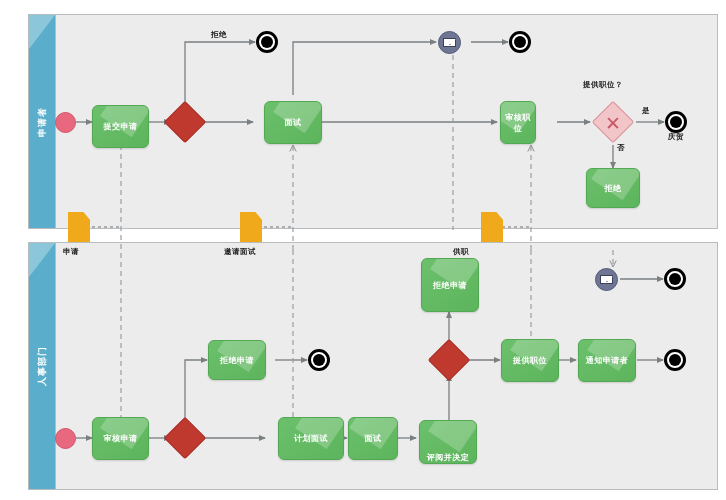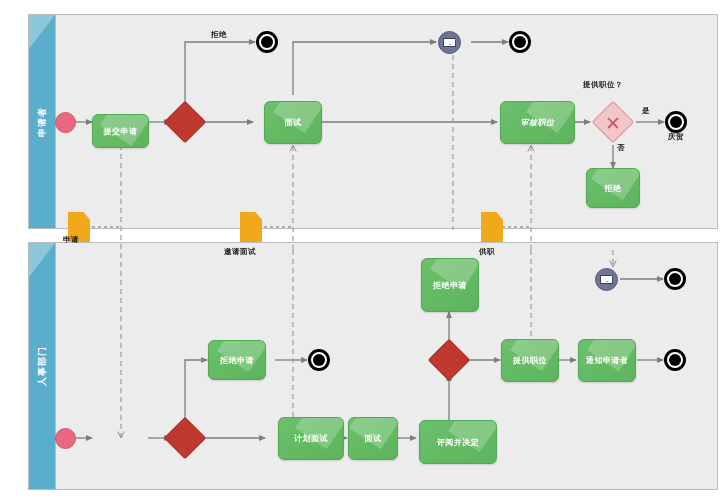--- a/index.html
+++ b/index.html
@@ -294,21 +294,21 @@
 
     <g stroke="#6c7072" stroke-width="1" fill="none" stroke-dasharray="3,3">
       <path d="M92,227 L121,227"></path>
       <path d="M264,227 L293,227"></path>
       <path d="M502,227 L531,227"></path>
     </g>
   </svg>
 
   <div class="ev ev-start" style="left:55px; top:112px;"></div>
 
-  <div class="task" style="left:92px; top:114px; width:57px; height:34px;">
+  <div class="task" style="left:92px; top:105px; width:57px; height:43px;">
     <div class="sheen"></div>
     <div class="tlabel">提交申请</div>
   </div>
 
   <div class="gateway gw-red" style="left:170px; top:107px;"></div>
 
   <div class="flow-label" style="left:211px; top:30px;">拒绝</div>
 
   <div class="ev ev-end" style="left:256px; top:31px;"></div>
 
@@ -316,21 +316,21 @@
     <div class="sheen"></div>
     <div class="tlabel">面试</div>
   </div>
 
   <div class="ev ev-msg" style="left:438px; top:31px;">
     <div class="env"></div>
   </div>
 
   <div class="ev ev-end" style="left:509px; top:31px;"></div>
 
-  <div class="task" style="left:500px; top:101px; width:75px; height:43px;font-style:italic;">
+  <div class="task" style="left:500px; top:101px; width:36px; height:43px;">
     <div class="sheen"></div>
     <div class="tlabel">审核职位</div>
   </div>
 
   <div class="flow-label" style="left:583px; top:80px;">提供职位？</div>
 
   <div class="gateway gw-pink" style="left:598px; top:107px;">
     <div class="gw-x">✕</div>
   </div>
 
@@ -340,56 +340,60 @@
 
   <div class="ev ev-end" style="left:665px; top:111px;"></div>
   <div class="ev-label" style="left:659px; top:132px; width:34px;">庆贺</div>
 
   <div class="task" style="left:586px; top:168px; width:54px; height:40px;">
     <div class="sheen"></div>
     <div class="tlabel">拒绝</div>
   </div>
 
   <div class="dataobj" style="left:68px; top:212px;"></div>
-  <div class="dataobj-label" style="left:63px; top:235px;">申请</div>
+  <div class="dataobj-label" style="left:63px; top:247px;">申请</div>
 
   <div class="dataobj" style="left:240px; top:212px;"></div>
   <div class="dataobj-label" style="left:224px; top:247px;font-family:Liberation Serif, serif;">邀请面试</div>
 
   <div class="dataobj" style="left:481px; top:212px;"></div>
-  <div class="dataobj-label" style="left:479px; top:247px;">供职</div>
+  <div class="dataobj-label" style="left:453px; top:247px;">供职</div>
 
   <div class="ev ev-msg" style="left:595px; top:268px;">
     <div class="env"></div>
   </div>
   <div class="ev ev-end" style="left:664px; top:268px;"></div>
 
   <div class="ev ev-start" style="left:55px; top:428px;"></div>
 
+  <div class="task" style="left:92px; top:417px; width:57px; height:43px;">
+    <div class="sheen"></div>
+    <div class="tlabel">审核申请</div>
+  </div>
 
   <div class="gateway gw-red" style="left:170px; top:423px;"></div>
 
   <div class="task" style="left:208px; top:340px; width:58px; height:40px;">
     <div class="sheen"></div>
     <div class="tlabel">拒绝申请</div>
   </div>
 
   <div class="ev ev-end" style="left:308px; top:349px;"></div>
 
   <div class="task" style="left:267px; top:417px; width:66px; height:43px;margin-left:11px;">
     <div class="sheen"></div>
     <div class="tlabel">计划面试</div>
   </div>
 
   <div class="task" style="left:348px; top:417px; width:50px; height:43px;">
     <div class="sheen"></div>
     <div class="tlabel">面试</div>
   </div>
 
-  <div class="task" style="left:419px; top:420px; width:78px; height:44px;">
+  <div class="task" style="left:419px; top:420px; width:58px; height:44px;align-items:flex-end;">
     <div class="sheen"></div>
     <div class="tlabel">评阅并决定</div>
   </div>
 
   <div class="gateway gw-red" style="left:434px; top:345px;"></div>
 
   <div class="task" style="left:421px; top:258px; width:58px; height:54px;">
     <div class="sheen"></div>
     <div class="tlabel">拒绝申请</div>
   </div>

